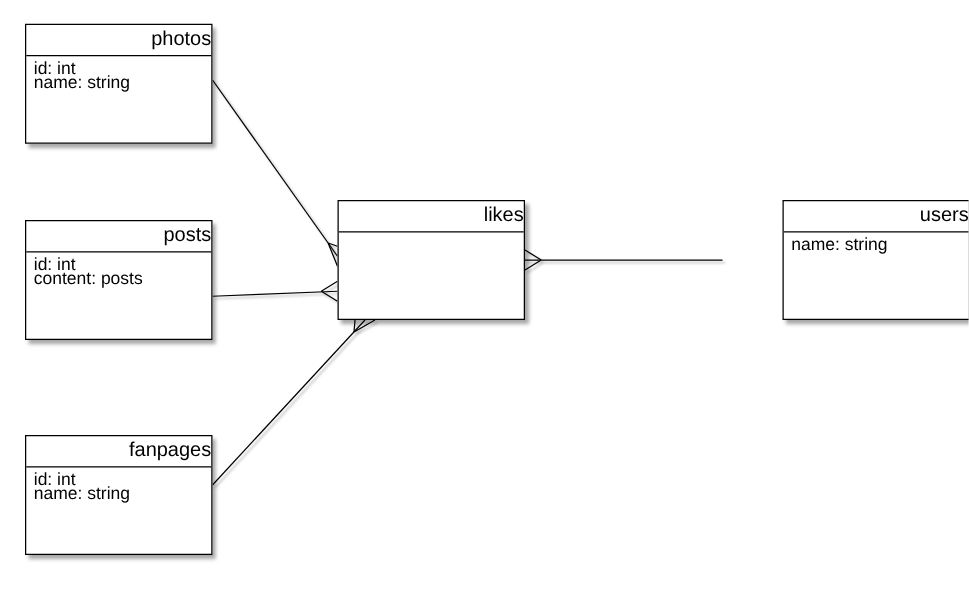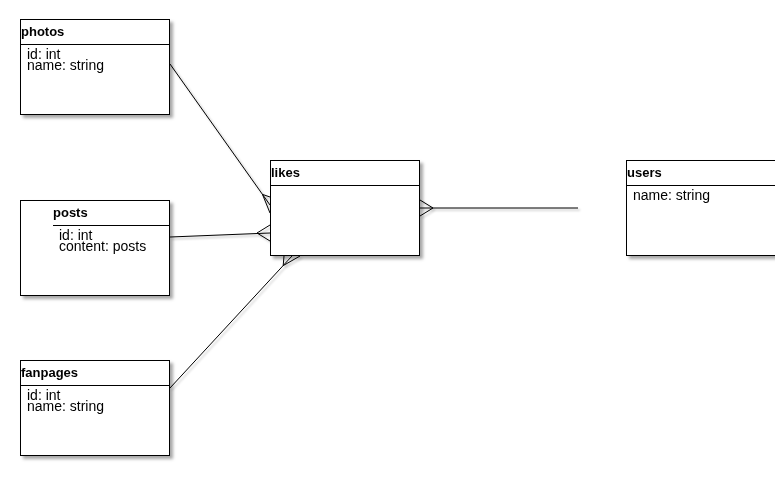--- a/index.html
+++ b/index.html
@@ -28,23 +28,23 @@
     background: #ffffff;
     border: 1px solid #000000;
     box-sizing: border-box;
     box-shadow: 3px 3px 3px rgba(0,0,0,0.35);
     z-index: 1;
   }
   .entity-header {
     height: 24px;
     line-height: 24px;
     border-bottom: 1px solid #000000;
-    text-align: left;
-    font-weight: bold;
-    font-size: 13px;
+    text-align: right;
+    font-weight: normal;
+    font-size: 16px;
     color: #000000;
     overflow: hidden;
   }
   .entity-body {
     padding: 4px 6px 0 6px;
   }
   .entity-field {
     font-size: 14px;
     line-height: 10.6px;
     color: #000000;
@@ -87,29 +87,29 @@
   </svg>
 
   <div class="entity" style="left:20px; top:19px;">
     <div class="entity-header">photos</div>
     <div class="entity-body">
       <div class="entity-field">id: int</div>
       <div class="entity-field">name: string</div>
     </div>
   </div>
 
-  <div class="entity" style="left:20px; top:200px;padding-left:32px;">
+  <div class="entity" style="left:20px; top:176px;">
     <div class="entity-header">posts</div>
     <div class="entity-body">
       <div class="entity-field">id: int</div>
       <div class="entity-field">content: posts</div>
     </div>
   </div>
 
-  <div class="entity" style="left:20px; top:360px;">
+  <div class="entity" style="left:20px; top:348px;">
     <div class="entity-header">fanpages</div>
     <div class="entity-body">
       <div class="entity-field">id: int</div>
       <div class="entity-field">name: string</div>
     </div>
   </div>
 
   <div class="entity" style="left:270px; top:160px;">
     <div class="entity-header">likes</div>
   </div>

